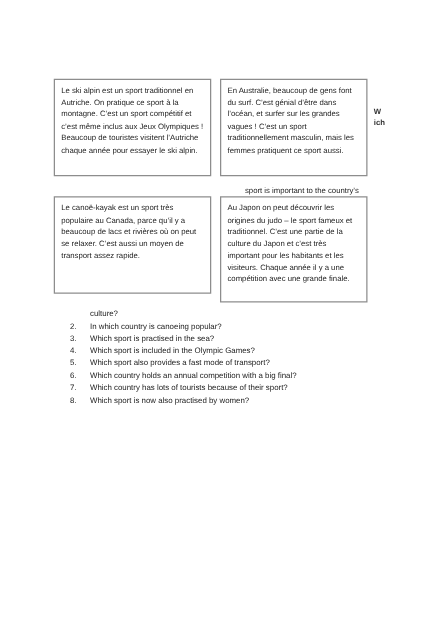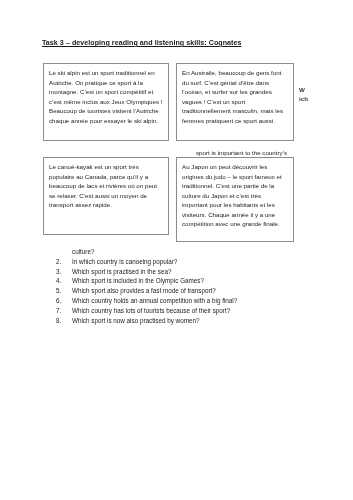--- a/index.html
+++ b/index.html
@@ -109,21 +109,20 @@
   .q-text {
     flex: 1 1 auto;
     white-space: nowrap;
   }
 </style>
 </head>
 <body>
 
 <div class="page">
 
-  <div class="doc-title">Task 3 – developing reading and listening skills: Cognates</div>
 
   <div class="textbox" id="box-ski">
     <p>Le ski alpin est un sport traditionnel en Autriche. On pratique ce sport à la montagne. C’est un sport compétitif et c’est même inclus aux Jeux Olympiques ! Beaucoup de touristes visitent l’Autriche chaque année pour essayer le ski alpin.</p>
   </div>
 
   <div class="textbox" id="box-surf">
     <p>En Australie, beaucoup de gens font du surf. C’est génial d’être dans l’océan, et surfer sur les grandes vagues ! C’est un sport traditionnellement masculin, mais les femmes pratiquent ce sport aussi.</p>
   </div>
 
   <div class="textbox" id="box-kayak">

